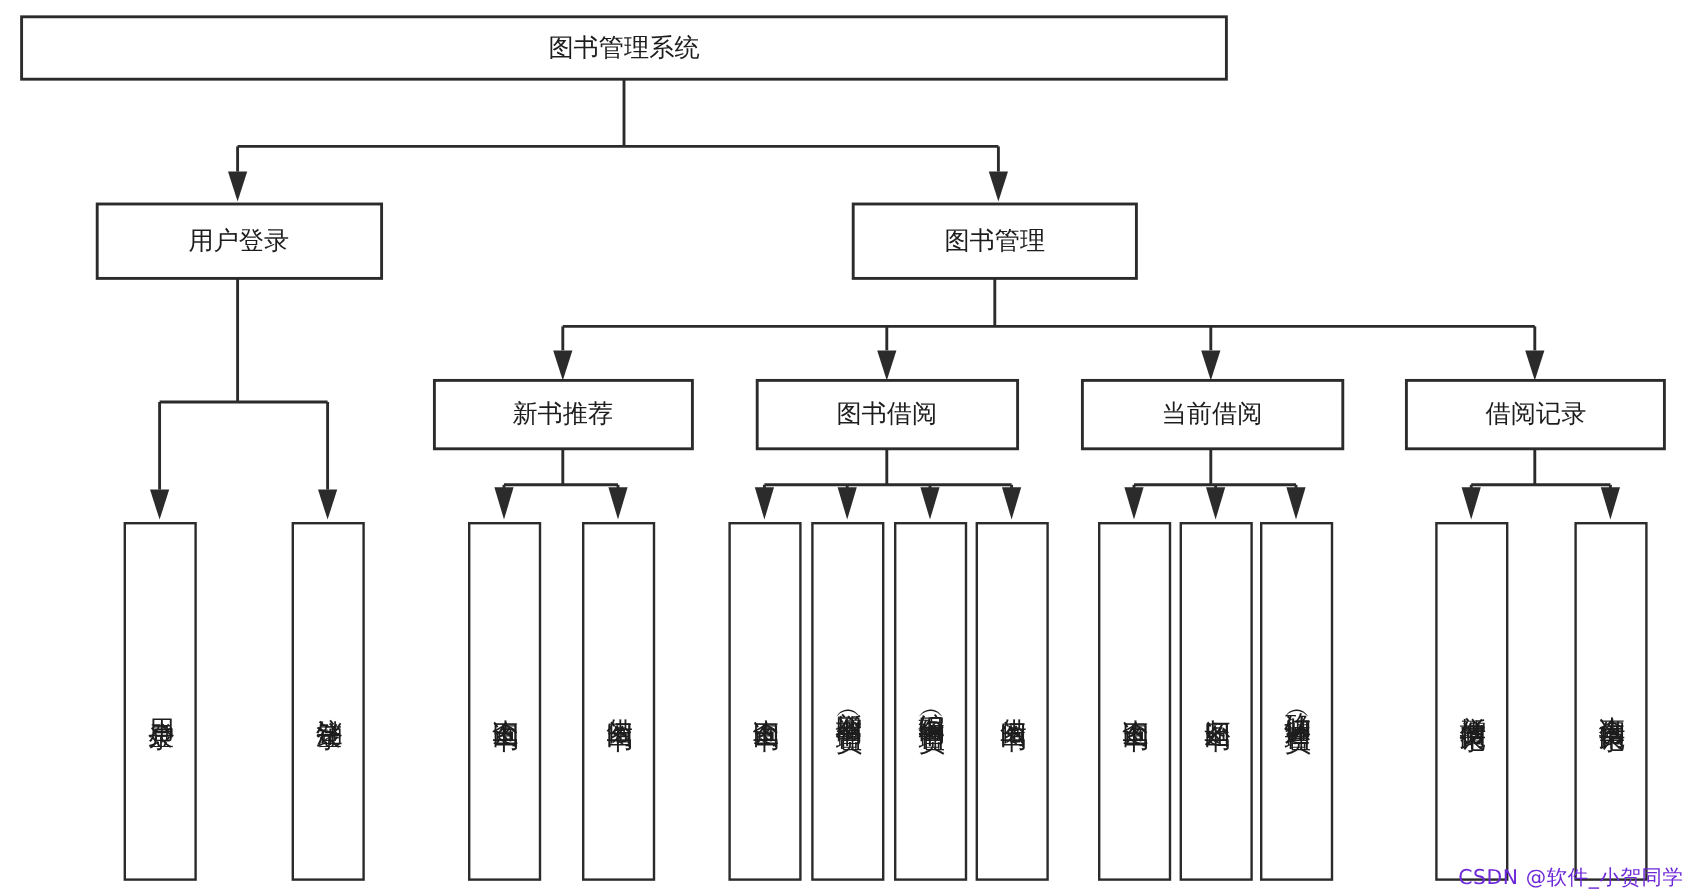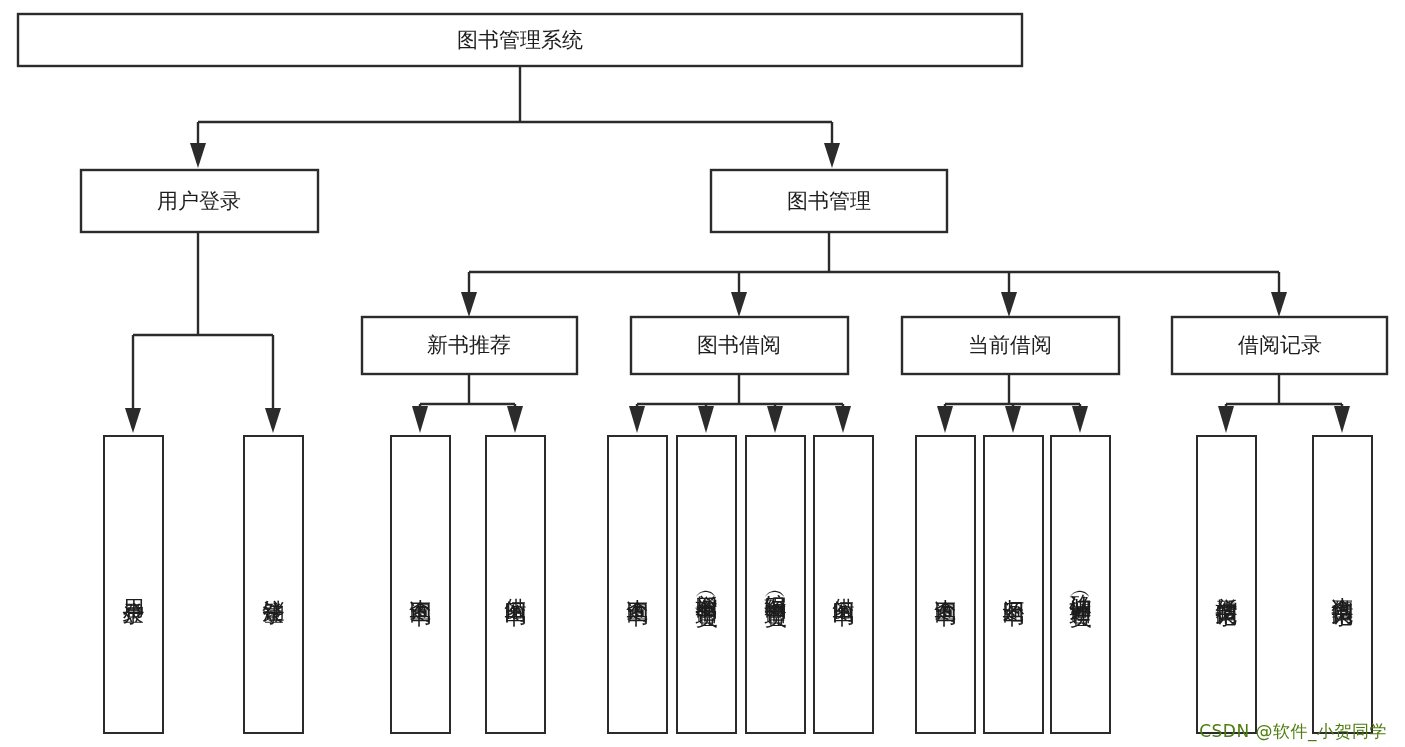--- a/index.html
+++ b/index.html
@@ -72,25 +72,25 @@
     color: #1d1d1d;
     white-space: nowrap;
     text-align: center;
     height: 100%;
     display: flex;
     align-items: center;
     justify-content: center;
   }
   .watermark {
     position: absolute;
-    right: 18px;
+    right: 2px;
     bottom: 4px;
     font-family: "DejaVu Sans", "Liberation Sans", sans-serif;
     font-size: 17px;
-    color: #4d7c0f;
+    color: #6d28d9;
     letter-spacing: 0.5px;
     white-space: nowrap;
     pointer-events: none;
     user-select: none;
   }
 </style>
 </head>
 <body>
 
 <div id="diagram-root">

